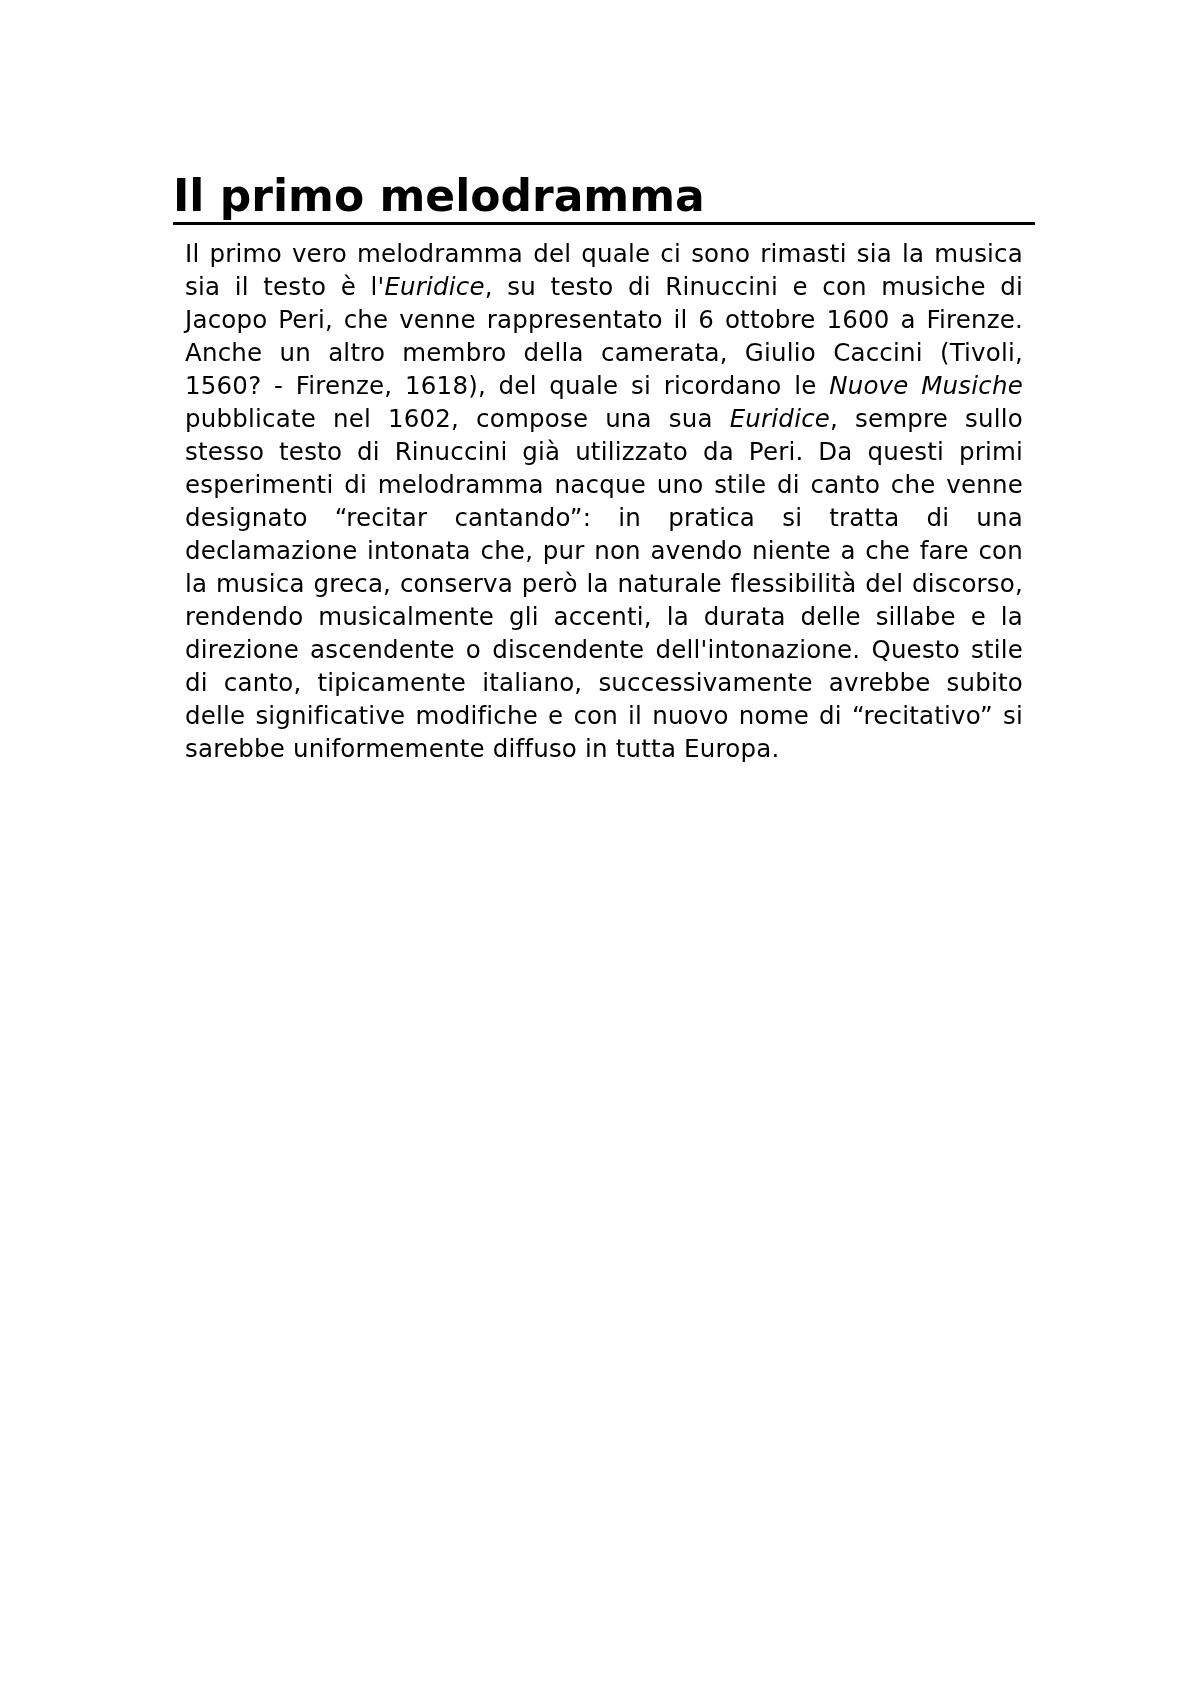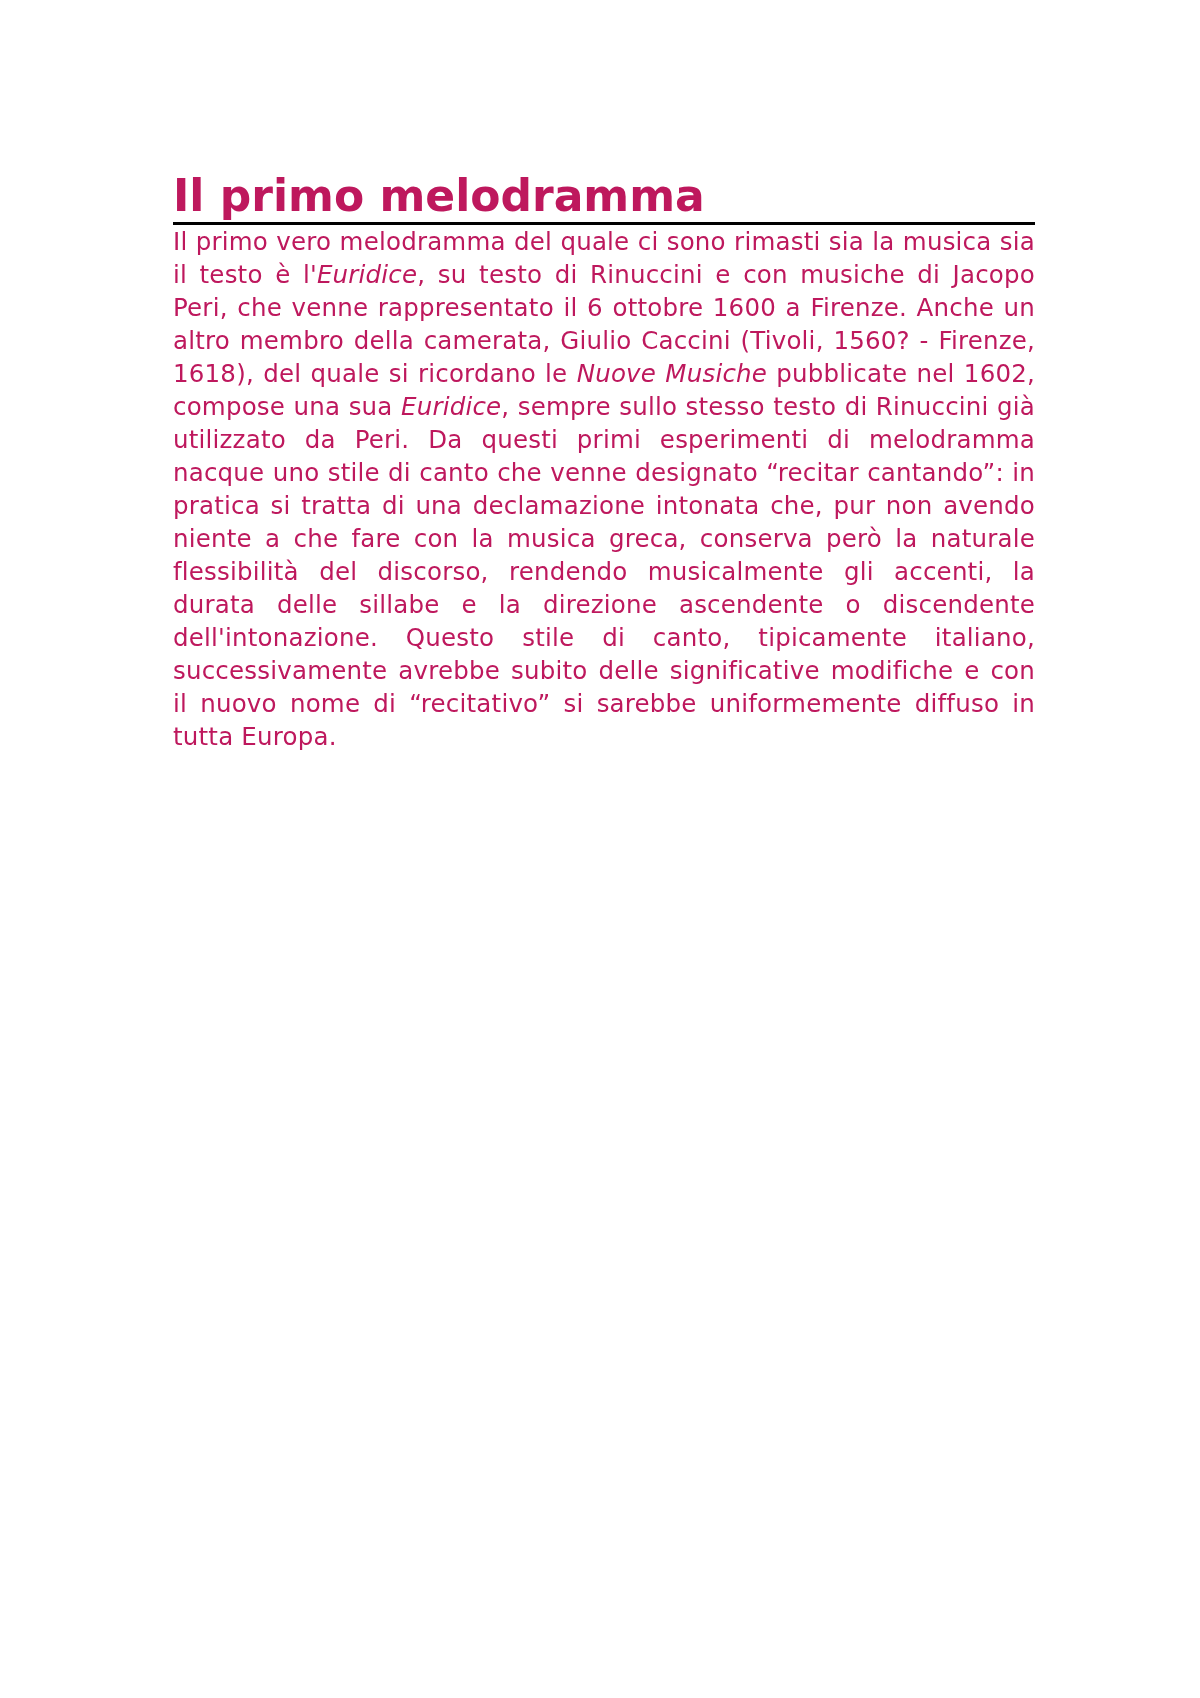--- a/index.html
+++ b/index.html
@@ -11,37 +11,37 @@
       width: 1200px;
       height: 1698px;
       position: relative;
       overflow: hidden;
     }
     .page {
       position: absolute;
       left: 173px;
       top: 172px;
       width: 862px;
-      color: #be185d;
+      color: #000000;
     }
     .heading {
       font-family: "DejaVu Sans", sans-serif;
       font-weight: bold;
       font-size: 44px;
       line-height: 48px;
       margin: 0;
       padding: 0 0 2px 0;
       border-bottom: 3px solid #000000;
       letter-spacing: 0px;
     }
     .body-text {
       font-family: "DejaVu Sans", sans-serif;
       font-size: 24.5px;
       line-height: 33px;
-      margin: 0;
+      margin: 12px;
       text-align: justify;
       letter-spacing: 0.2px;
     }
     .body-text em {
       font-style: oblique;
     }
   </style>
 </head>
 <body>
 

